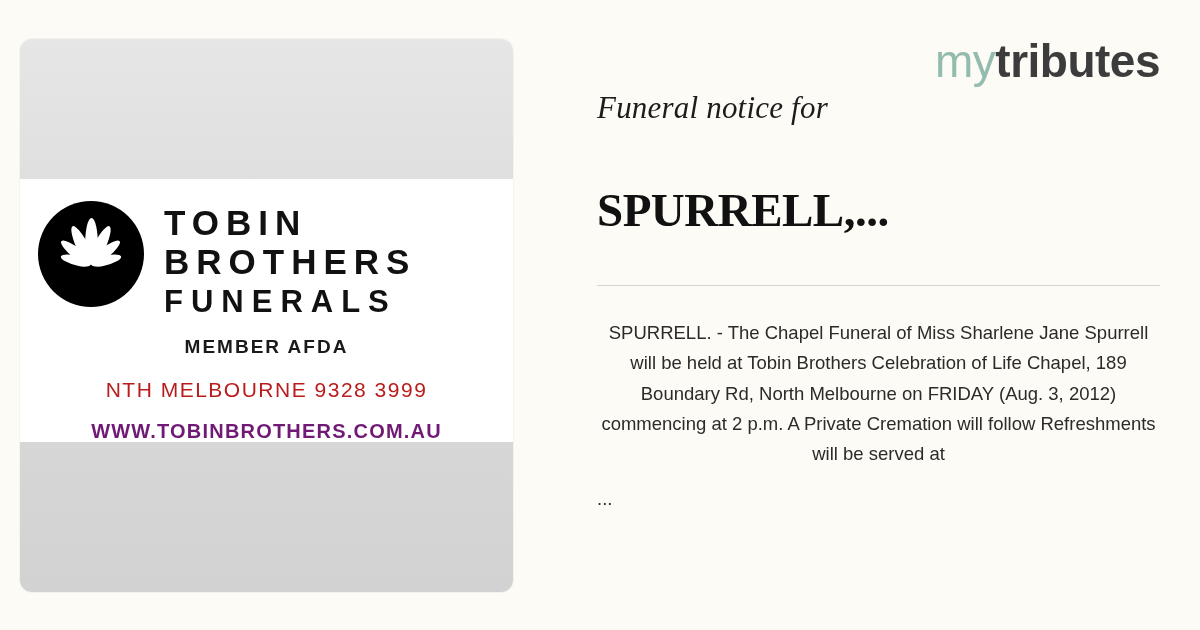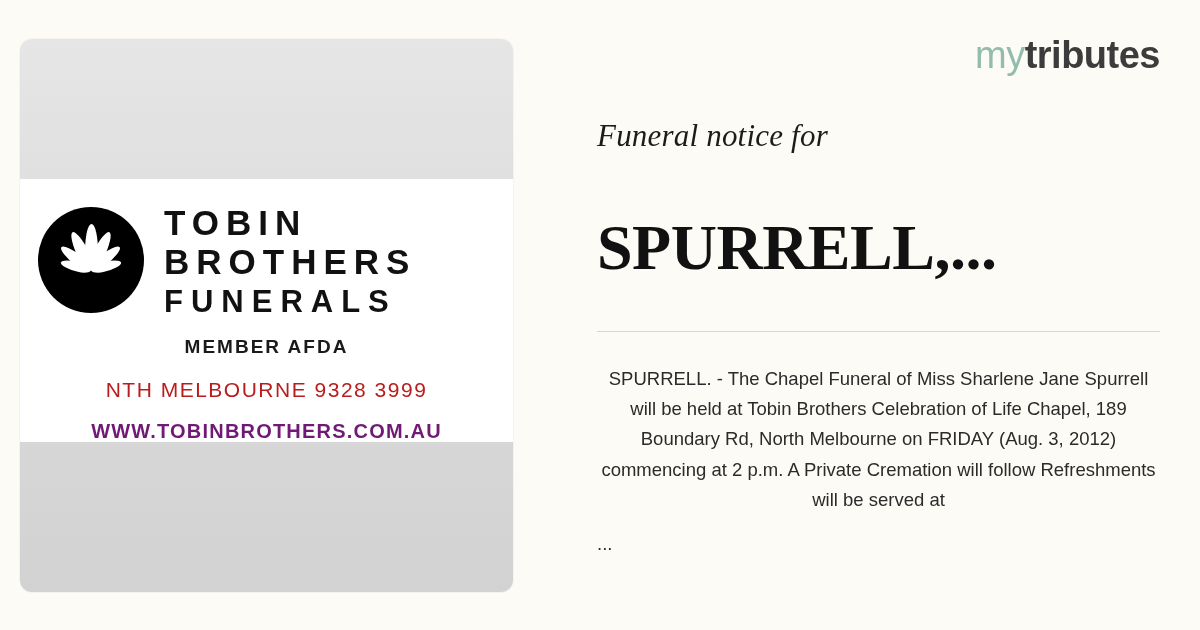--- a/index.html
+++ b/index.html
@@ -47,21 +47,21 @@
     background: #ffffff;
     display: flex;
     flex-direction: column;
     align-items: center;
     justify-content: flex-start;
     padding-top: 10px;
     box-sizing: border-box;
   }
   .logo-main {
     display: flex;
-    align-items: center;
+    align-items: flex-start;
     width: 100%;
     padding: 8px 14px 0 18px;
     box-sizing: border-box;
   }
   .logo-mark {
     width: 106px;
     height: 106px;
     border-radius: 50%;
     background: #000;
     flex: 0 0 106px;
@@ -134,45 +134,45 @@
   .content-pane {
     flex: 1;
     position: relative;
     padding: 40px 40px 40px 64px;
     box-sizing: border-box;
   }
   .brand {
     position: absolute;
     top: 34px;
     right: 40px;
-    font-size: 38px;
+    font-size: 46px;
     letter-spacing: -0.5px;
     white-space: nowrap;
   }
   .brand .my {
     color: #93bbae;
     font-weight: 400;
   }
   .brand .tributes {
     color: #3c3c3c;
     font-weight: 700;
   }
   .kicker {
-    margin-top: 78px;
+    margin-top: 50px;
     font-family: "Liberation Serif", serif;
     font-style: italic;
     font-size: 31px;
     color: #1c1c1c;
     letter-spacing: 0.2px;
   }
   .headline {
     margin-top: 60px;
     font-family: "Liberation Serif", serif;
     font-weight: 700;
-    font-size: 64px;
+    font-size: 47px;
     color: #111;
     letter-spacing: -0.5px;
     line-height: 1.05;
   }
   .divider {
     margin-top: 50px;
     height: 1px;
     background: #d9d5cb;
     width: 100%;
   }

